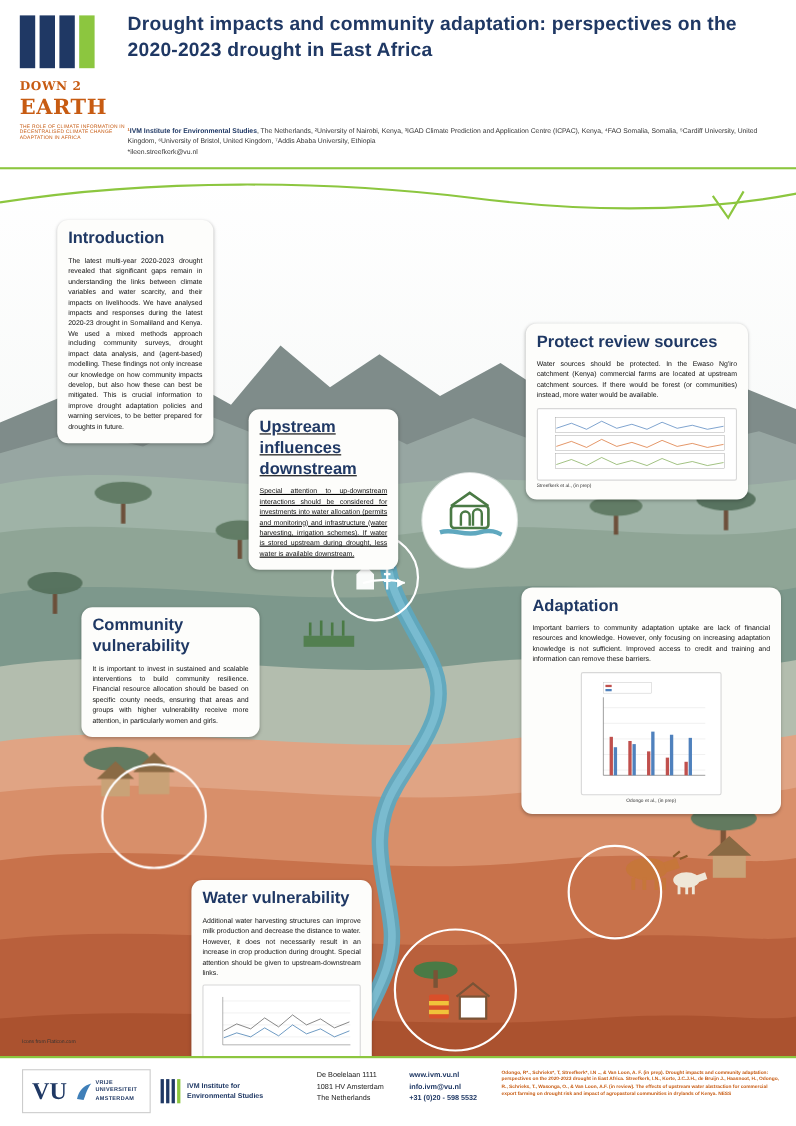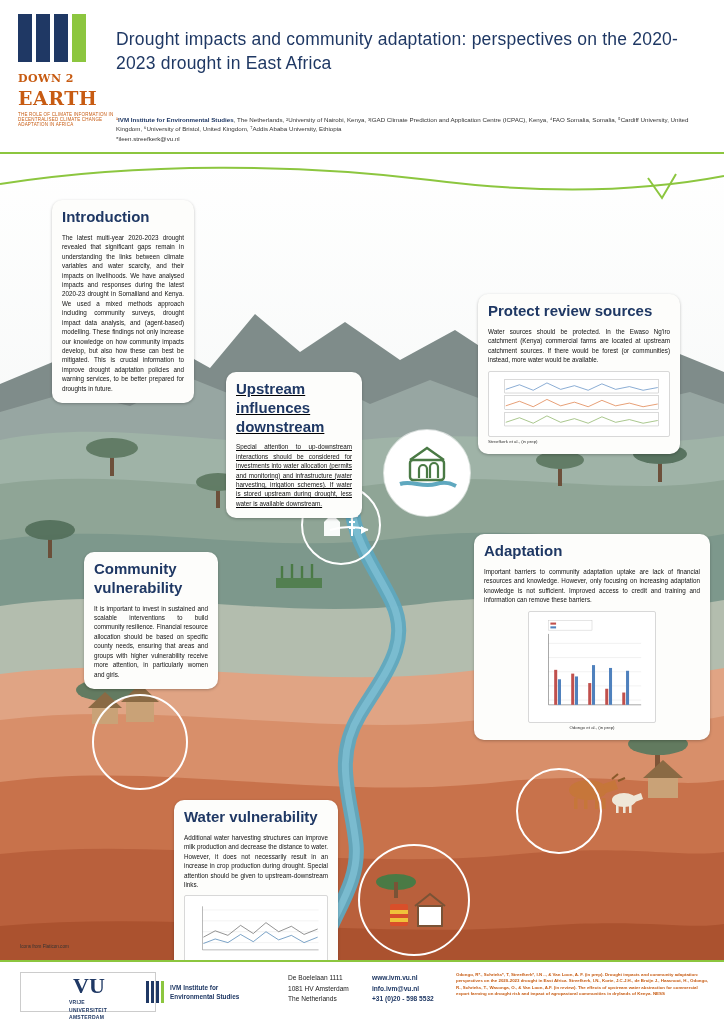--- a/index.html
+++ b/index.html
@@ -17,22 +17,22 @@
   .header { position:absolute; left:0; top:0; width:724px; height:168px; background:#ffffff; }
   .logo-bars { position:absolute; left:18px; top:14px; width:88px; height:48px; display:flex; gap:4px; }
   .logo-bars span { display:block; width:14px; height:48px; background:#1f3864; }
   .logo-bars span.green { background:#8cc63f; }
   .down2earth { position:absolute; left:18px; top:72px; width:100px; }
   .d2e-line1 { font-family:"DejaVu Serif", serif; font-weight:bold; font-size:11px; color:#c75b12; letter-spacing:0.5px; }
   .d2e-line2 { font-family:"DejaVu Serif", serif; font-weight:bold; font-size:19px; color:#c75b12; letter-spacing:0.5px; margin-top:2px;}
   .d2e-sub { font-size:4.5px; color:#c75b12; margin-top:3px; letter-spacing:0.2px; }
 
   .title {
-    position:absolute; left:116px; top:28px; width:590px;
-    font-size:17.5px; font-weight:normal; color:#1f3864; line-height:1.35;
+    position:absolute; left:116px; top:10px; width:590px;
+    font-size:17.5px; font-weight:bold; color:#1f3864; line-height:1.35;
     letter-spacing:0.2px;
   }
   .authors {
     position:absolute; left:116px; top:73px; width:600px;
     font-size:8.3px; color:#222; line-height:1.45;
   }
   .affil {
     position:absolute; left:116px; top:115px; width:600px;
     font-size:6.2px; color:#333; line-height:1.5;
   }
@@ -49,21 +49,21 @@
     position:absolute; background:#fdfdfb;
     border-radius:10px; box-shadow:0 1px 3px rgba(0,0,0,0.25);
     padding:8px 10px 10px 10px;
   }
   .card h3 { margin:0 0 6px 0; font-size:15px; color:#1f3864; font-weight:bold; line-height:1.25; }
   .card p { margin:0; font-size:6.3px; color:#111; line-height:1.5; text-align:justify; }
 
   #card-intro { left:52px; top:46px; width:142px; }
   #card-upstream { left:226px; top:218px; width:136px;text-decoration:underline; }
   #card-protect { left:478px; top:140px; width:202px; }
-  #card-community { left:84px; top:398px; width:134px; }
+  #card-community { left:74px; top:398px; width:162px; }
   #card-adaptation { left:474px; top:380px; width:236px; }
   #card-waterinfra { left:174px; top:646px; width:164px; }
 
   .figbox { margin-top:6px; background:#fff; border:1px solid #d8d8d8; border-radius:2px; padding:3px; }
   .figcap { font-size:4.4px; color:#333; margin-top:2px; }
 
   
   .mini { width:100%; display:block; }
 
   
@@ -71,21 +71,21 @@
     position:absolute; border-radius:50%; background:#ffffff;
     border:2px solid #ffffff; box-shadow:0 0 0 1px rgba(255,255,255,0.6);
     display:flex; align-items:center; justify-content:center;
   }
 
   .attrib { position:absolute; left:20px; top:944px; font-size:4.6px; color:#333; }
 
   
   .footer { position:absolute; left:0; top:960px; width:724px; height:64px; background:#ffffff; }
   .footer-rule { position:absolute; left:0; top:0; width:724px; height:2px; background:#8cc63f; }
-  .vu-logo { position:absolute; left:20px; top:12px; width:136px; height:40px; border:1px solid #ccc; display:flex; align-items:center;flex-direction:column; }
+  .vu-logo { position:absolute; left:20px; top:12px; width:117px; height:40px; border:1px solid #ccc; display:flex; align-items:center; }
   .vu-mark { font-family:"Liberation Serif", serif; font-size:22px; font-weight:bold; color:#1f3864; margin:0 6px 0 8px; }
   .vu-text { font-size:5px; color:#1f3864; line-height:1.5; font-weight:bold; letter-spacing:0.3px; }
   .ivm-logo { position:absolute; left:146px; top:12px; width:128px; height:40px; display:flex; align-items:center; }
   .ivm-bars { display:flex; gap:2px; margin-right:6px; }
   .ivm-bars i { display:block; width:3px; height:22px; background:#1f3864; }
   .ivm-bars i.g { background:#8cc63f; }
   .ivm-text { font-size:6.4px; color:#1f3864; font-weight:bold; line-height:1.45; }
   .addr { position:absolute; left:288px; top:13px; font-size:6.6px; color:#222; line-height:1.6; }
   .contact { position:absolute; left:372px; top:13px; font-size:6.6px; color:#1f3864; font-weight:bold; line-height:1.6; }
   .cite { position:absolute; left:456px; top:12px; width:256px; font-size:4.4px; color:#c75b12; line-height:1.45; font-weight:bold; }

